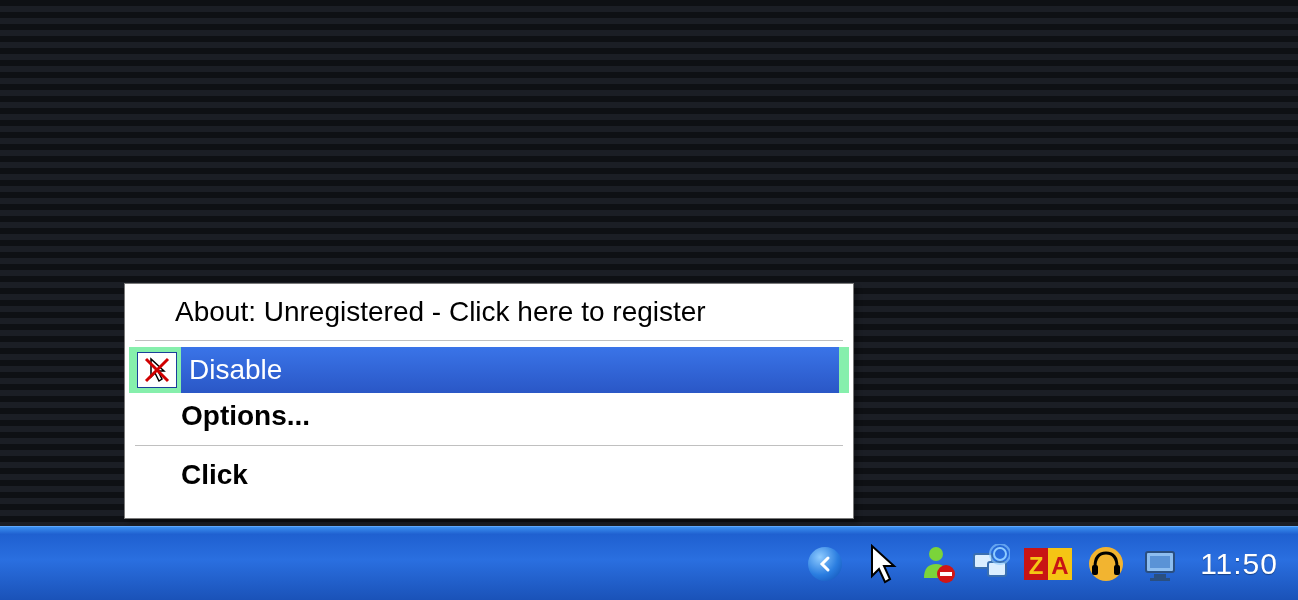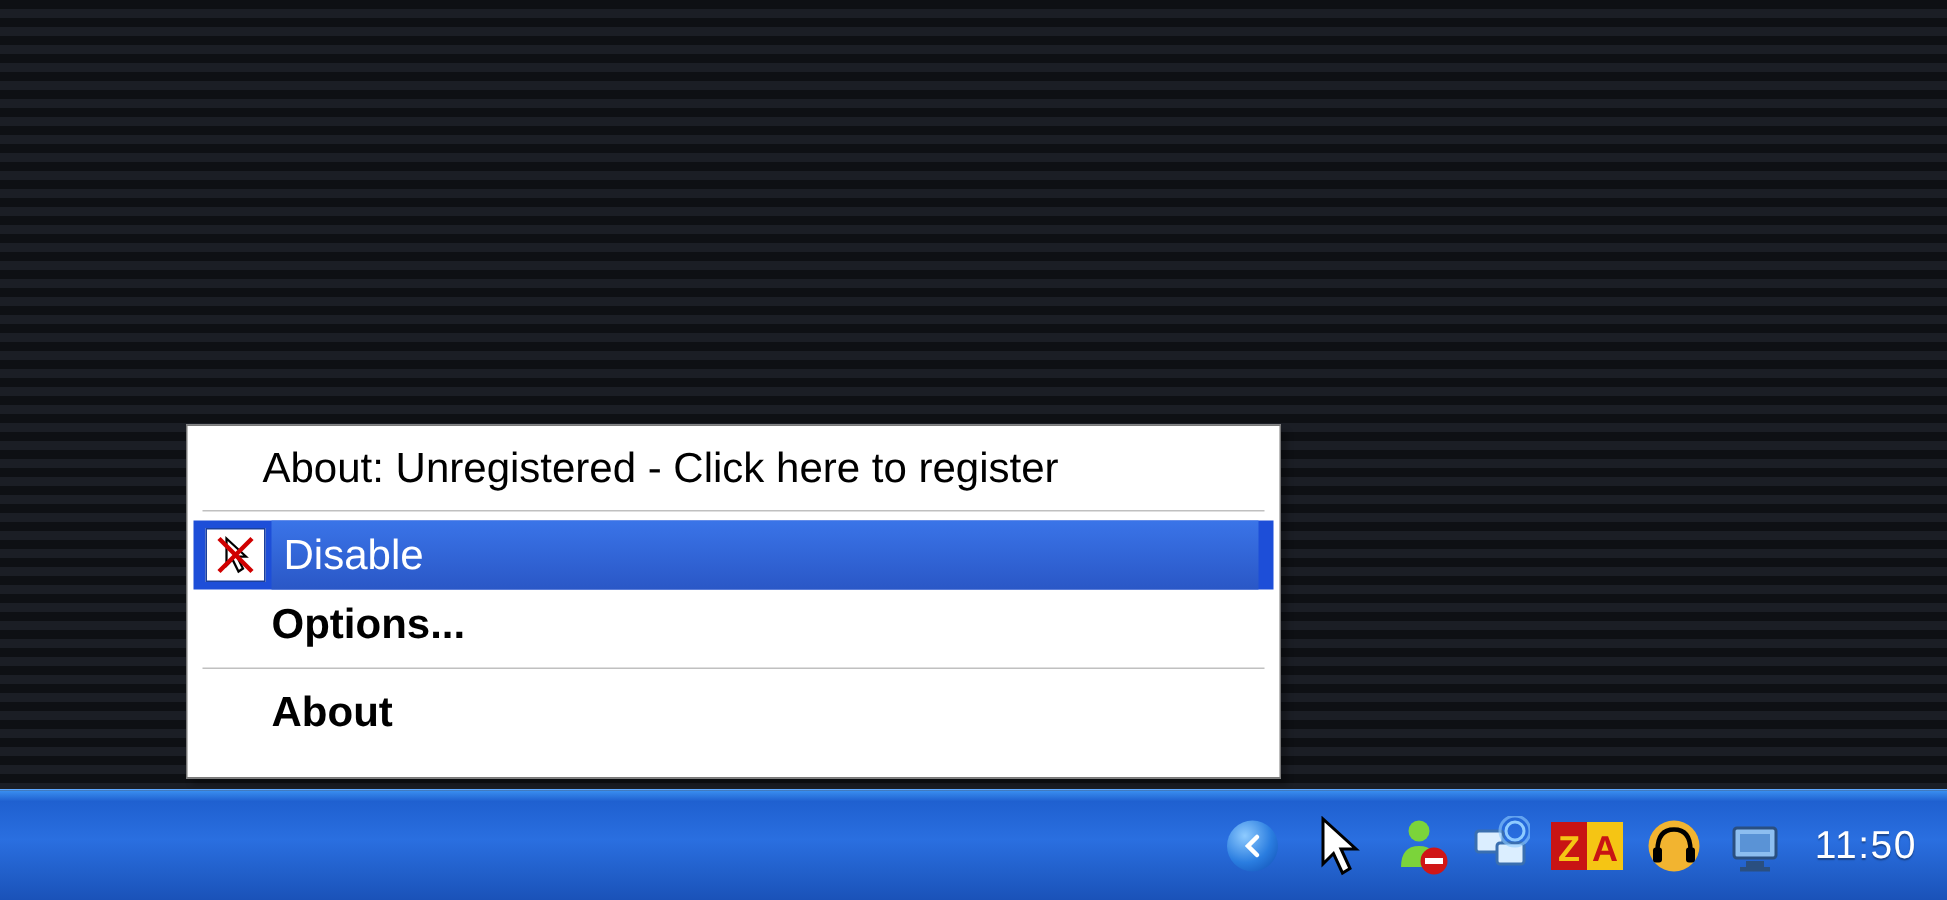--- a/index.html
+++ b/index.html
@@ -45,21 +45,21 @@
     align-items: center;
     gap: 14px;
     padding-right: 20px;
     height: 100%;
   }
   .tray-icon {
     width: 40px; height: 40px;
     display: flex; align-items: center; justify-content: center;
   }
   .clock {
-    font-size: 26px;
+    font-size: 30px;
     font-weight: 400;
     letter-spacing: 1px;
     margin-left: 6px;
     color: #ffffff;
     text-shadow: 0 1px 1px rgba(0,0,0,.35);
   }
 
   
   .context-menu {
     position: absolute;
@@ -87,21 +87,21 @@
   }
   .menu-item .icon-slot {
     width: 38px; height: 34px;
     display: flex; align-items: center; justify-content: center;
     margin-right: 4px;
   }
   .menu-item .label {
     flex: 1;
   }
   .menu-item.highlight {
-    background: #1d4ed8;
+    background: #86efac;
   }
   .menu-item.highlight .icon-slot {
     border: 1px solid #1a3f9a;
     background: #fff;
   }
   .menu-item.highlight .label {
     background: #2f64d6;
     background: linear-gradient(to bottom,#3a74e8,#2a57c6);
     color: #fff;
     padding-left: 8px;
@@ -157,21 +157,21 @@
         </span>
     </div>
 
     <div class="menu-item indent">
       <span class="label"><span>Options...</span></span>
     </div>
 
     <div class="menu-sep"></div>
 
     <div class="menu-item indent">
-      <span class="label"><span>About</span></span>
+      <span class="label"><span>Click</span></span>
     </div>
   </div>
 
   <div class="taskbar">
     <div class="tray">
       <div class="tray-collapse">
         <svg width="18" height="18" viewBox="0 0 18 18">
           <path d="M12 3 L6 9 L12 15" fill="none" stroke="#ffffff" stroke-width="3" stroke-linecap="round"></path>
         </svg>
       </div>

